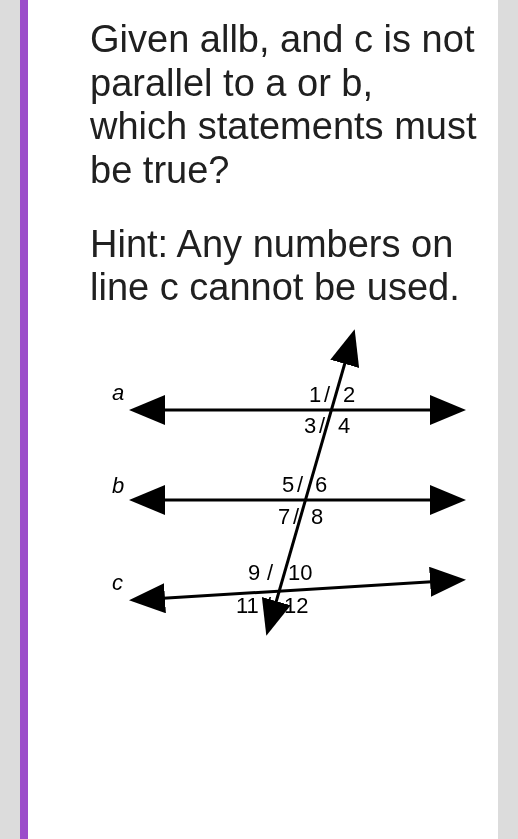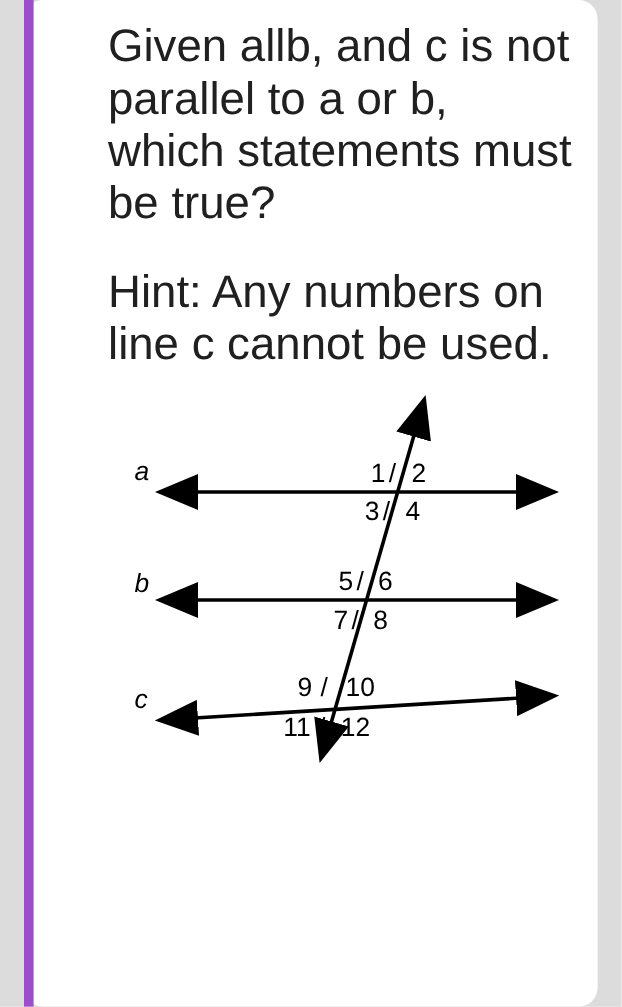--- a/index.html
+++ b/index.html
@@ -10,21 +10,20 @@
       font-family: Arial, Helvetica, sans-serif;
       display: flex;
       justify-content: center;
     }
     .page {
       width: 478px;
       height: 839px;
       background: #ffffff;
       position: relative;
       display: flex;
-      border-radius: 16px;
     }
     .accent-bar {
       width: 8px;
       height: 100%;
       background: #9b4dca;
       flex-shrink: 0;
     }
     .spacer {
       width: 62px;
       flex-shrink: 0;

